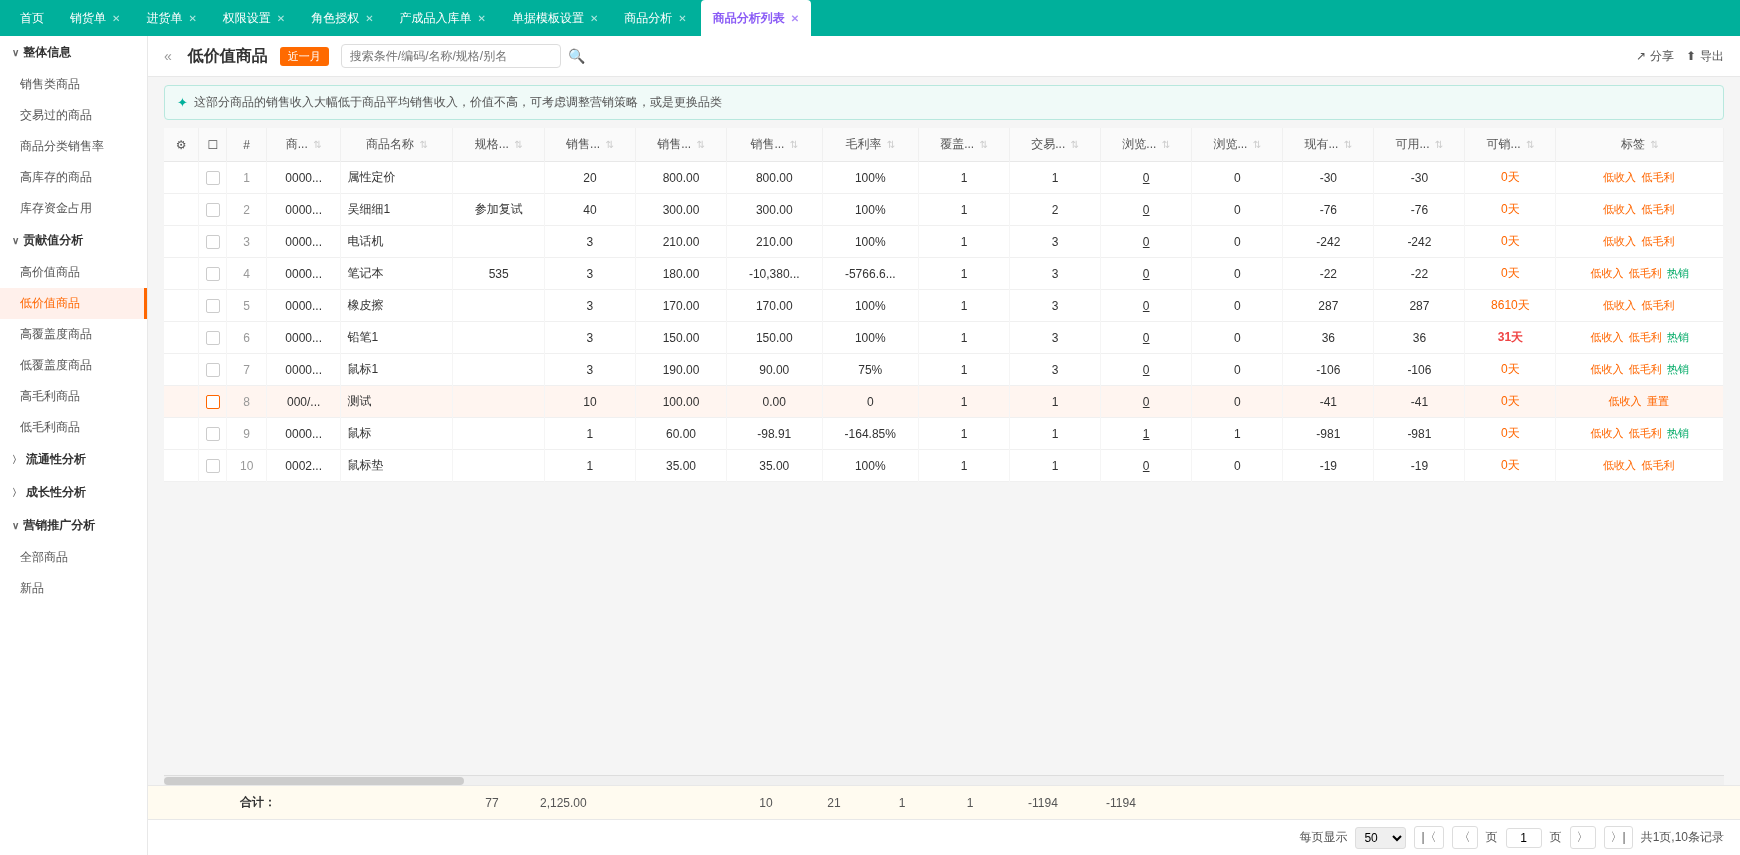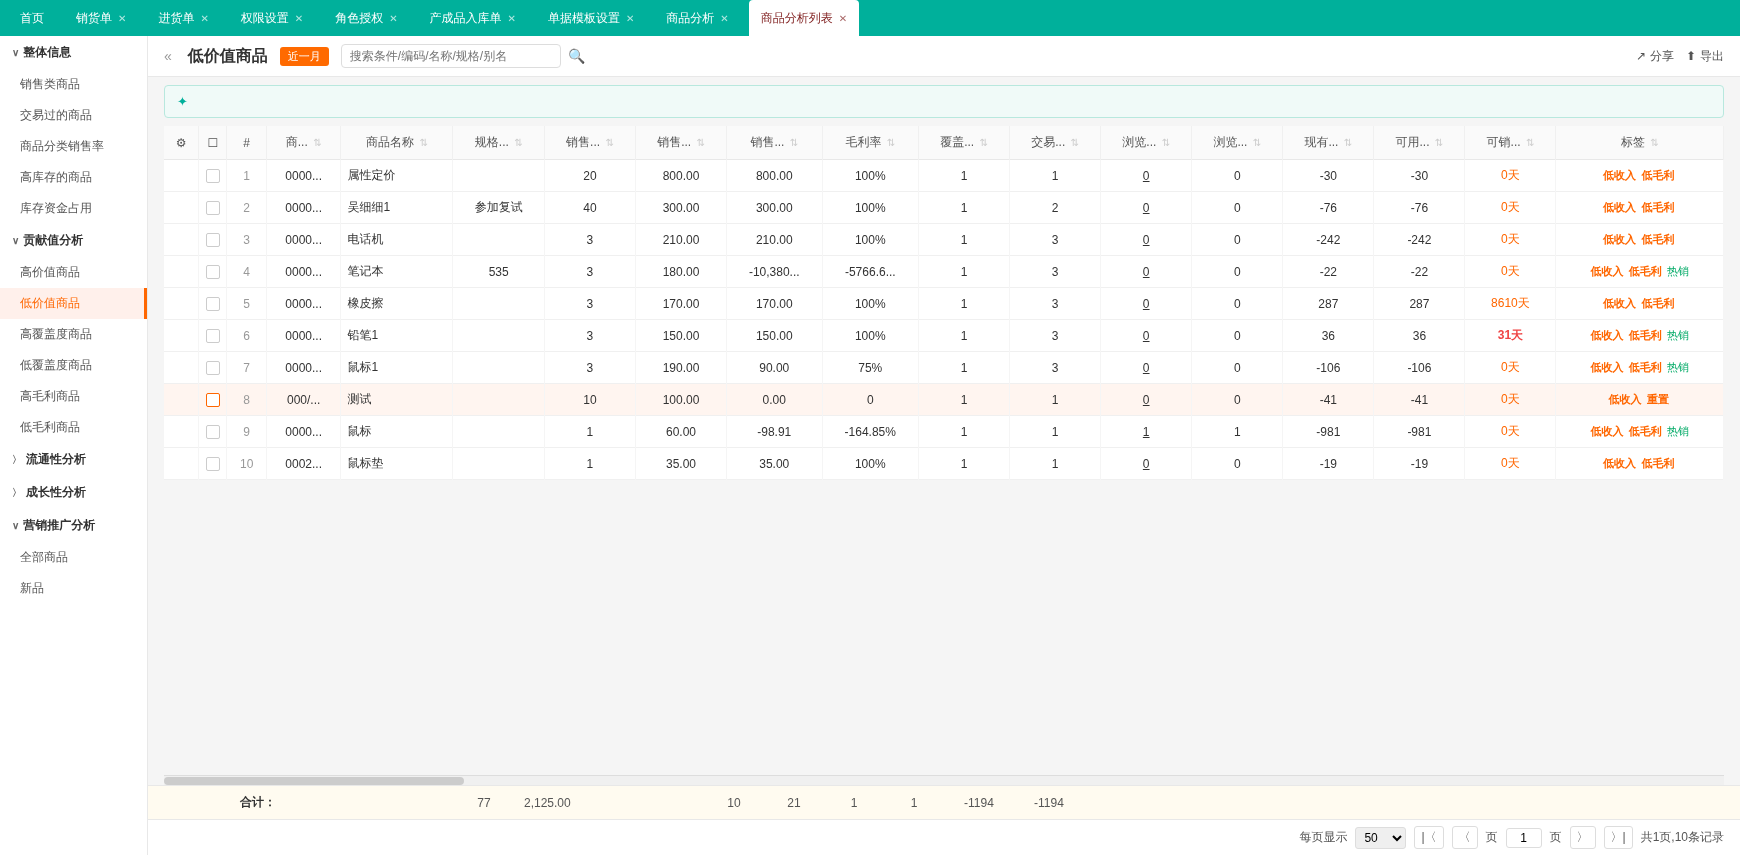--- a/index.html
+++ b/index.html
@@ -5,37 +5,38 @@
     * { box-sizing: border-box; margin: 0; padding: 0; font-family: 'Microsoft YaHei', Arial, sans-serif; font-size: 12px; }
     body { background: #f5f5f5; overflow: hidden; width: 1740px; height: 855px; }
 
     
     .top-nav {
       display: flex;
       align-items: center;
       background: #00b09b;
       height: 36px;
       padding: 0 8px;
-      gap: 8px;
+      gap: 2px;
     }
     .nav-item {
       color: #fff;
       padding: 0 12px;
       height: 36px;
       display: flex;
       align-items: center;
       cursor: pointer;
       white-space: nowrap;
       font-size: 13px;
       gap: 4px;
     }
     .nav-item.active {
       background: #fff;
-      color: #7f1d1d;
+      color: #8b5cf6;
       border-radius: 4px 4px 0 0;
+      font-weight: bold;
     }
     .nav-item .close-x {
       font-size: 10px;
       opacity: 0.7;
       margin-left: 2px;
     }
 
     
     .main-layout {
       display: flex;
@@ -193,21 +194,21 @@
     tbody tr.highlighted { background: #fff5f0; }
     tbody td {
       padding: 7px 6px;
       text-align: center;
       color: #333;
       border-right: 1px solid #f5f5f5;
       white-space: nowrap;
     }
     td.left { text-align: left; margin-left: 40px; }
     .sort-icon { color: #ccc; font-size: 10px; margin-left: 2px; }
-    .tag-orange { color: #ff6600; font-size: 11px; margin-right: 2px; font-weight: bold; }
+    .tag-orange { color: #ff6600; font-size: 11px; margin-right: 2px; }
     .tag-green { color: #00aa66; font-size: 11px; }
     .underline { text-decoration: underline; cursor: pointer; }
     .checkbox-cell { width: 28px; }
     .row-num { color: #999; }
 
     
     .summary-bar {
       display: flex;
       align-items: center;
       background: #fffbf0;
@@ -399,20 +400,21 @@
         </div>
         <div class="header-action-btn">
           <span>⬆</span>
           <span>导出</span>
         </div>
       </div>
     </div>
 
     <div class="info-banner">
       <span class="info-icon">✦</span>
+      <span>这部分商品的销售收入大幅低于商品平均销售收入，价值不高，可考虑调整营销策略，或是更换品类</span>
     </div>
 
     <div class="table-container">
       <table>
         <thead>
           <tr>
             <th>⚙</th>
             <th>☐</th>
             <th>#</th>
             <th>商... <span class="sort-icon">⇅</span></th>
@@ -656,21 +658,21 @@
           </tbody>
       </table>
     </div>
 
     <div class="scrollbar-placeholder">
       <div class="inner-scroll"></div>
     </div>
 
     <div class="summary-bar">
       <span class="summary-label">合计：</span>
-      <div style="display:flex; gap:0; align-items:center; font-size:12px; color:#555; flex:1;">
+      <div style="display:flex; gap:8px; align-items:center; font-size:12px; color:#555; flex:1;">
         <span style="min-width:80px; text-align:center;"></span>
         <span style="min-width:80px; text-align:center;">77</span>
         <span style="min-width:100px; text-align:left;">2,125.00</span>
         <span style="min-width:80px; text-align:center;"></span>
         <span style="min-width:60px; text-align:center;">10</span>
         <span style="min-width:60px; text-align:center;">21</span>
         <span style="min-width:60px; text-align:center;">1</span>
         <span style="min-width:60px; text-align:center;">1</span>
         <span style="min-width:70px; text-align:center;">-1194</span>
         <span style="min-width:70px; text-align:center;">-1194</span>

